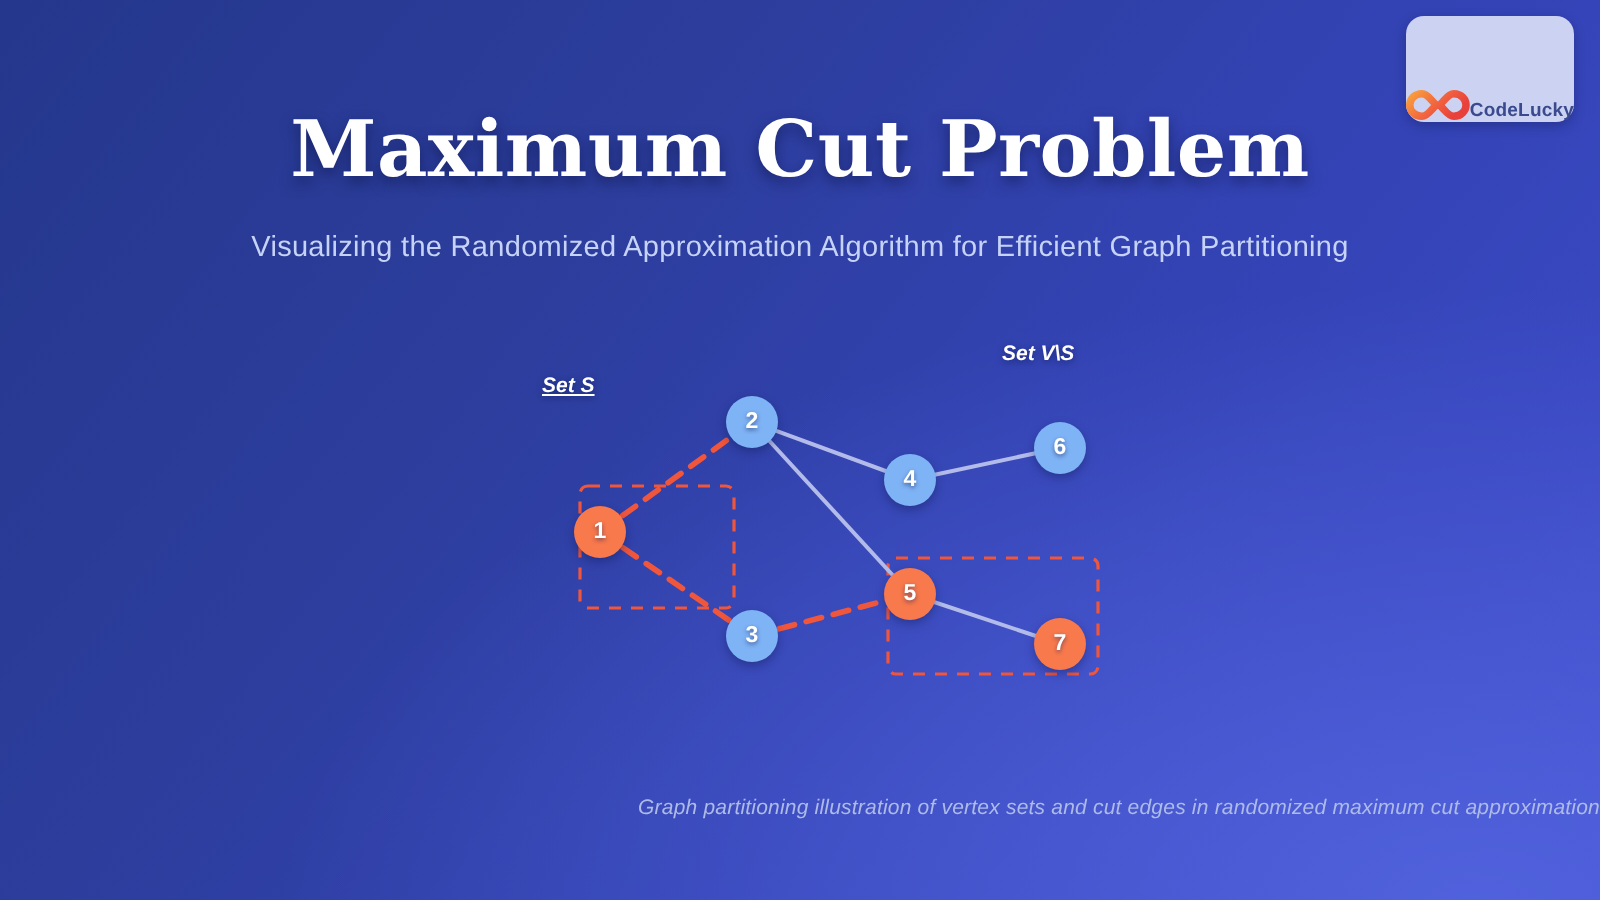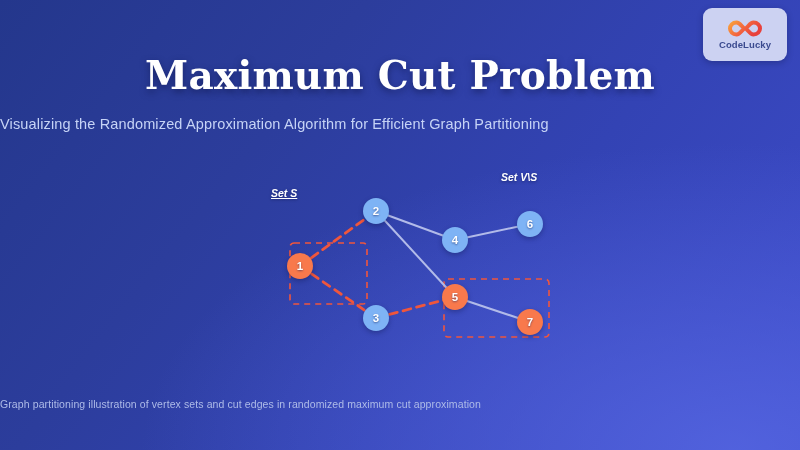--- a/index.html
+++ b/index.html
@@ -34,40 +34,40 @@
     font-size: 39px;
     letter-spacing: 0.2px;
     color: #ffffff;
     text-shadow: 0 3px 7px rgba(12,20,70,0.55);
   }
   .subtitle {
     position: absolute;
     left: 0;
     top: 116px;
     width: 800px;
-    text-align: left;
+    text-align: center;
     font-size: 14.5px;
     font-weight: 400;
     color: #c6d3f6;
     letter-spacing: 0.15px;
   }
 
   
   .logo-badge {
     position: absolute;
     left: 703px;
     top: 8px;
     width: 84px;
     height: 53px;
     border-radius: 9px;
     background: #ccd2f2;
     box-shadow: 0 2px 6px rgba(10,16,60,0.30);
     display: flex;
-    flex-direction: column;
-    align-items: center;
+    flex-direction: row;
+    align-items: flex-end;
     justify-content: center;
   }
   .logo-mark {
     width: 34px;
     height: 17px;
     display: block;
   }
   .logo-text {
     margin-top: 2px;
     font-size: 9.5px;
@@ -115,22 +115,23 @@
   }
   .node.blue  { background: #7eb3f5; }
   .node.orange{ background: #f8794c; }
 
   
   .footer-caption {
     position: absolute;
     left: 0;
     top: 398px;
     width: 800px;
-    text-align: left;
+    text-align: right;
     font-size: 10.5px;
+    font-style: italic;
     color: #aebbe8;
     letter-spacing: 0.1px;
   }
 </style>
 </head>
 <body>
 
 <div id="slide">
 
   <div class="title">Maximum Cut Problem</div>

